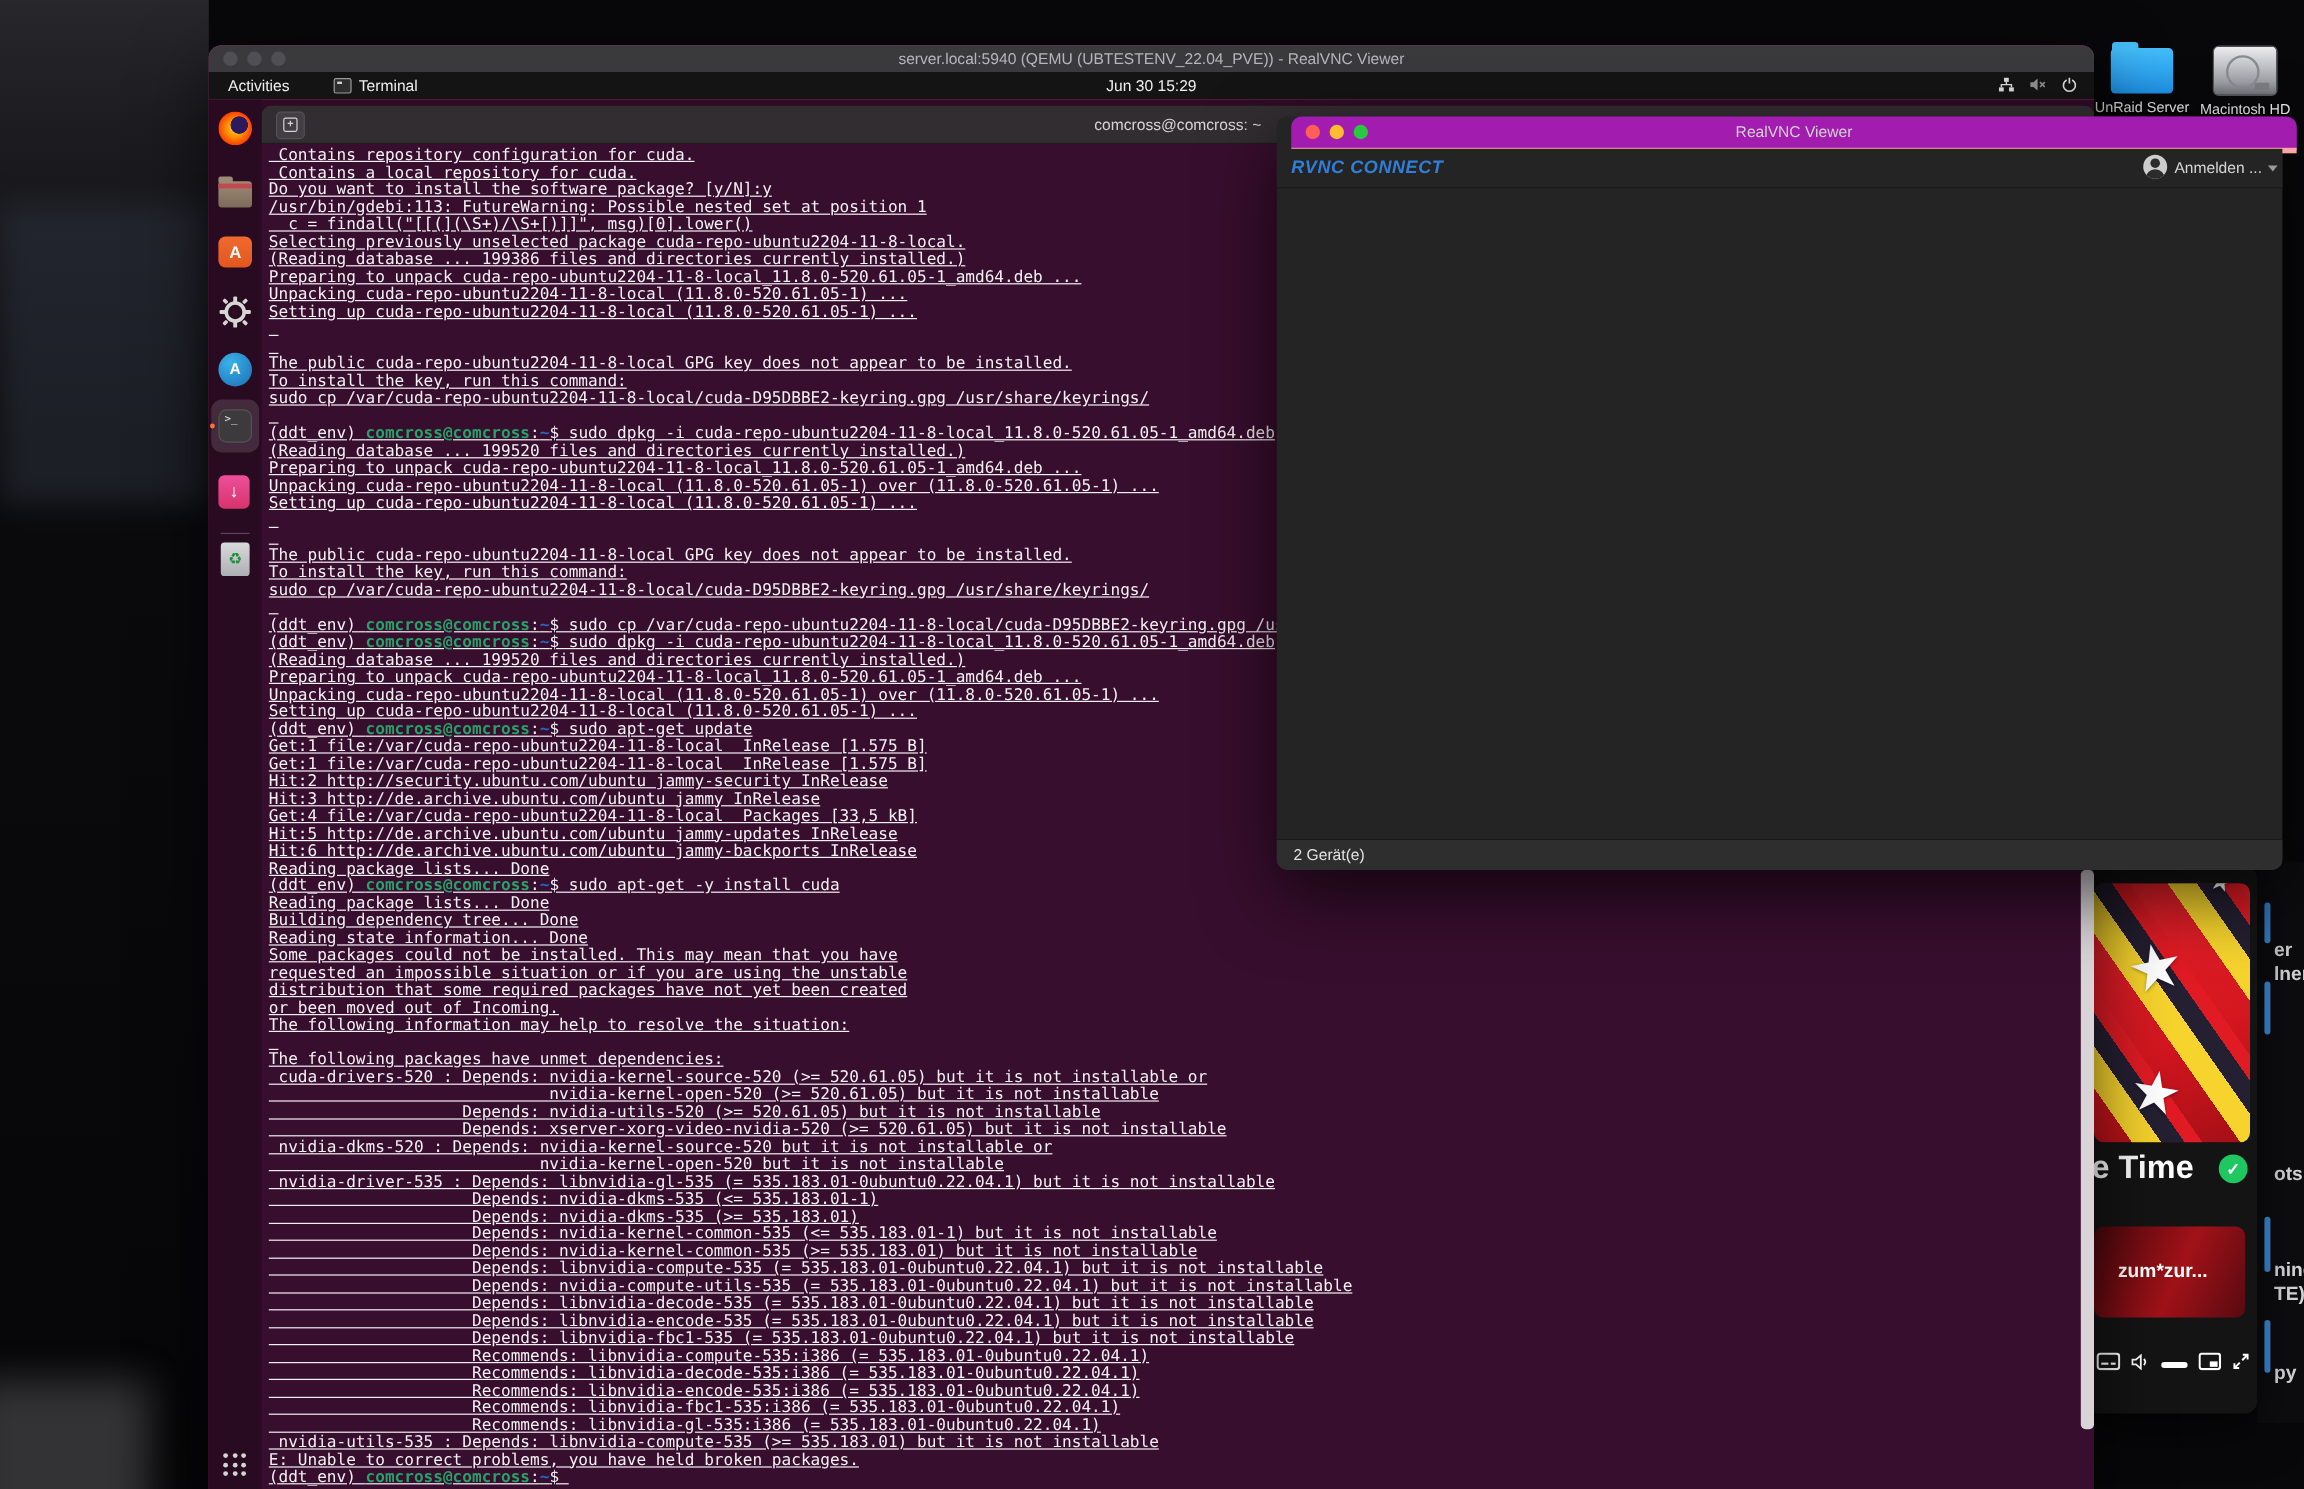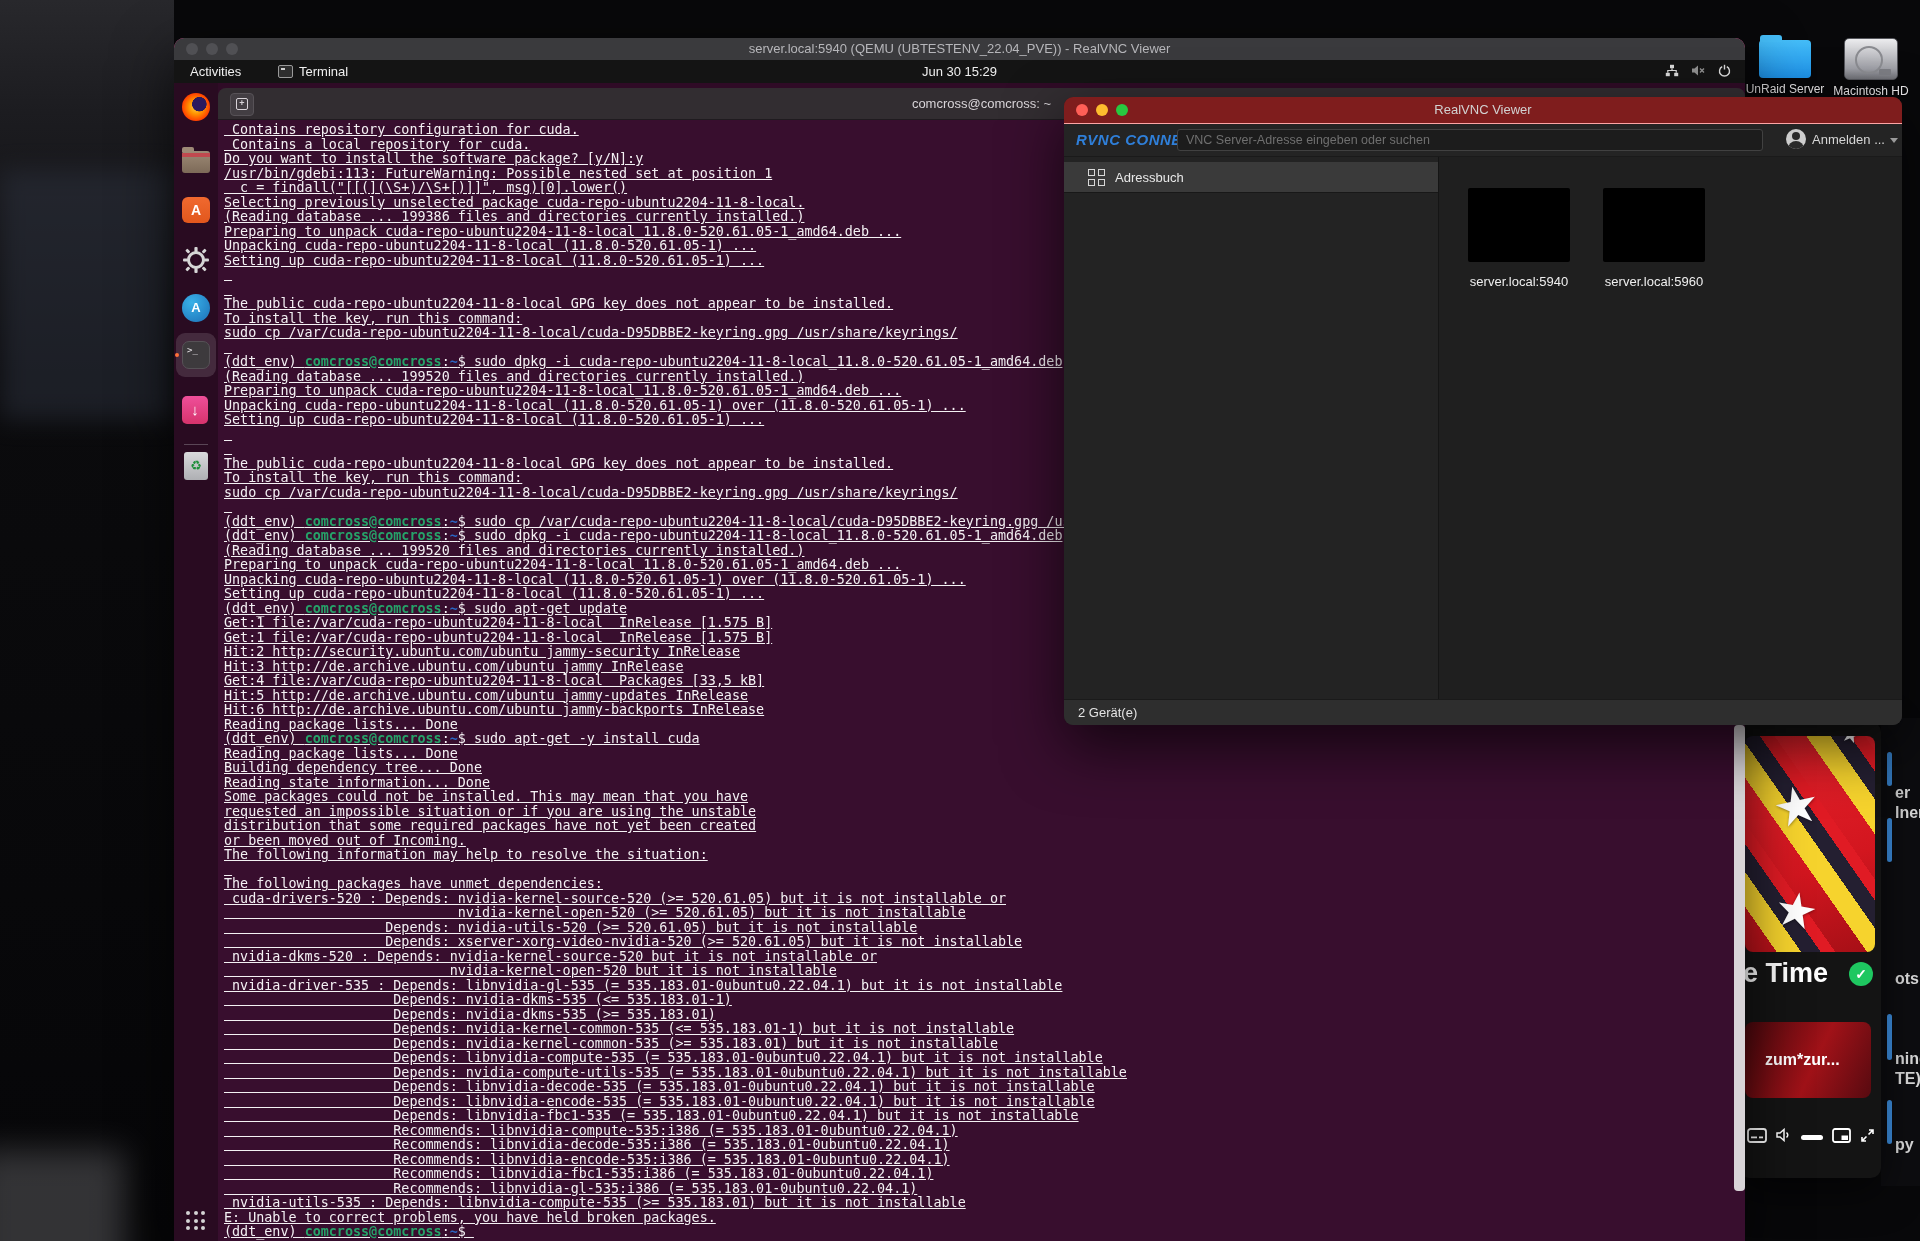--- a/index.html
+++ b/index.html
@@ -92,21 +92,21 @@
     font-family:"DejaVu Sans Mono",monospace;font-size:13.4px;line-height:14.5px;color:#f4f1f4;
     white-space:pre;overflow:hidden;text-decoration:underline;}
   .t-green{color:#26a269;font-weight:700;}
   .t-blue{color:#2a66c4;font-weight:700;}
   .t-fg{color:#f4f1f4;}
   
   #vnc-scrollbar{position:absolute;left:1734px;top:725px;width:11px;height:466px;background:#d8d4d7;border-radius:4px;z-index:11;}
   
   #viewer-window{position:absolute;left:1064px;top:97px;width:838px;height:628px;z-index:40;background:#242424;
     border-radius:9px;box-shadow:0 22px 60px rgba(0,0,0,.65);}
-  #vw-titlebar{position:absolute;left:0;top:0;width:100%;height:26px;background:#7f1d1d;border-radius:9px 9px 0 0;border-bottom:5px solid #fca5a5;}
+  #vw-titlebar{position:absolute;left:12px;top:0;width:100%;height:26px;background:#a21caf;border-radius:9px 9px 0 0;border-bottom:5px solid #fca5a5;}
   #vw-titlebar .tl{top:7px;}
   .tl-red{background:#ff5f57;} .tl-yellow{background:#febc2e;} .tl-green{background:#28c840;}
   #vw-title{width:100%;text-align:center;line-height:26px;font-size:13px;color:#d2d2d2;}
   #vw-toolbar{position:absolute;left:0;top:27px;width:100%;height:32px;background:#242424;border-bottom:1px solid #1a1a1a;}
   #vnc-logo{position:absolute;left:12px;top:7px;font-size:15px;font-weight:700;letter-spacing:.5px;color:#2f7fd9;font-style:italic;}
   #vw-search{position:absolute;left:113px;top:5px;width:586px;height:22px;background:#1c1c1c;border:1px solid #414141;border-radius:3px;
     color:#bdbdbd;font-size:12.5px;padding:0 8px;box-sizing:border-box;font-family:"Liberation Sans",sans-serif;}
   #vw-search::placeholder{color:#6f6f6f;}
   #avatar{position:absolute;left:722px;top:5px;width:20px;height:20px;border-radius:50%;background:#cdcdcd;overflow:hidden;}
   #avatar::before{content:"";position:absolute;left:6px;top:3px;width:8px;height:8px;border-radius:50%;background:#2b2b2b;}
@@ -305,43 +305,19 @@
 
 <div id="viewer-window">
   <div id="vw-titlebar">
     <span class="tl tl-red" style="left:12px;"></span>
     <span class="tl tl-yellow" style="left:32px;"></span>
     <span class="tl tl-green" style="left:52px;"></span>
     <div id="vw-title">RealVNC Viewer</div>
   </div>
   <div id="vw-toolbar">
     <span id="vnc-logo">RVNC CONNECT</span>
-    <input id="vw-search" type="text" placeholder="VNC Server-Adresse eingeben oder suchen" style="">
     <span id="avatar"></span>
     <span id="signin">
       <span>Anmelden ...</span><span class="caret-down"></span>
     </span>
   </div>
-  <div id="vw-body">
-    <div id="vw-sidebar">
-      <div id="sidebar-item-addressbook">
-        <span class="grid-icon">
-            <span></span>
-            <span></span>
-            <span></span>
-            <span></span>
-          </span>
-        <span>Adressbuch</span>
-      </div>
-    </div>
-    <div id="vw-main">
-      <div class="device" style="left:29px;top:31px;">
-        <div class="device-thumb"></div>
-        <div class="device-name">server.local:5940</div>
-      </div>
-      <div class="device" style="left:164px;top:31px;">
-        <div class="device-thumb"></div>
-        <div class="device-name">server.local:5960</div>
-      </div>
-    </div>
-  </div>
   <div id="vw-statusbar">2 Gerät(e)</div>
 </div>
 
 </body></html>

